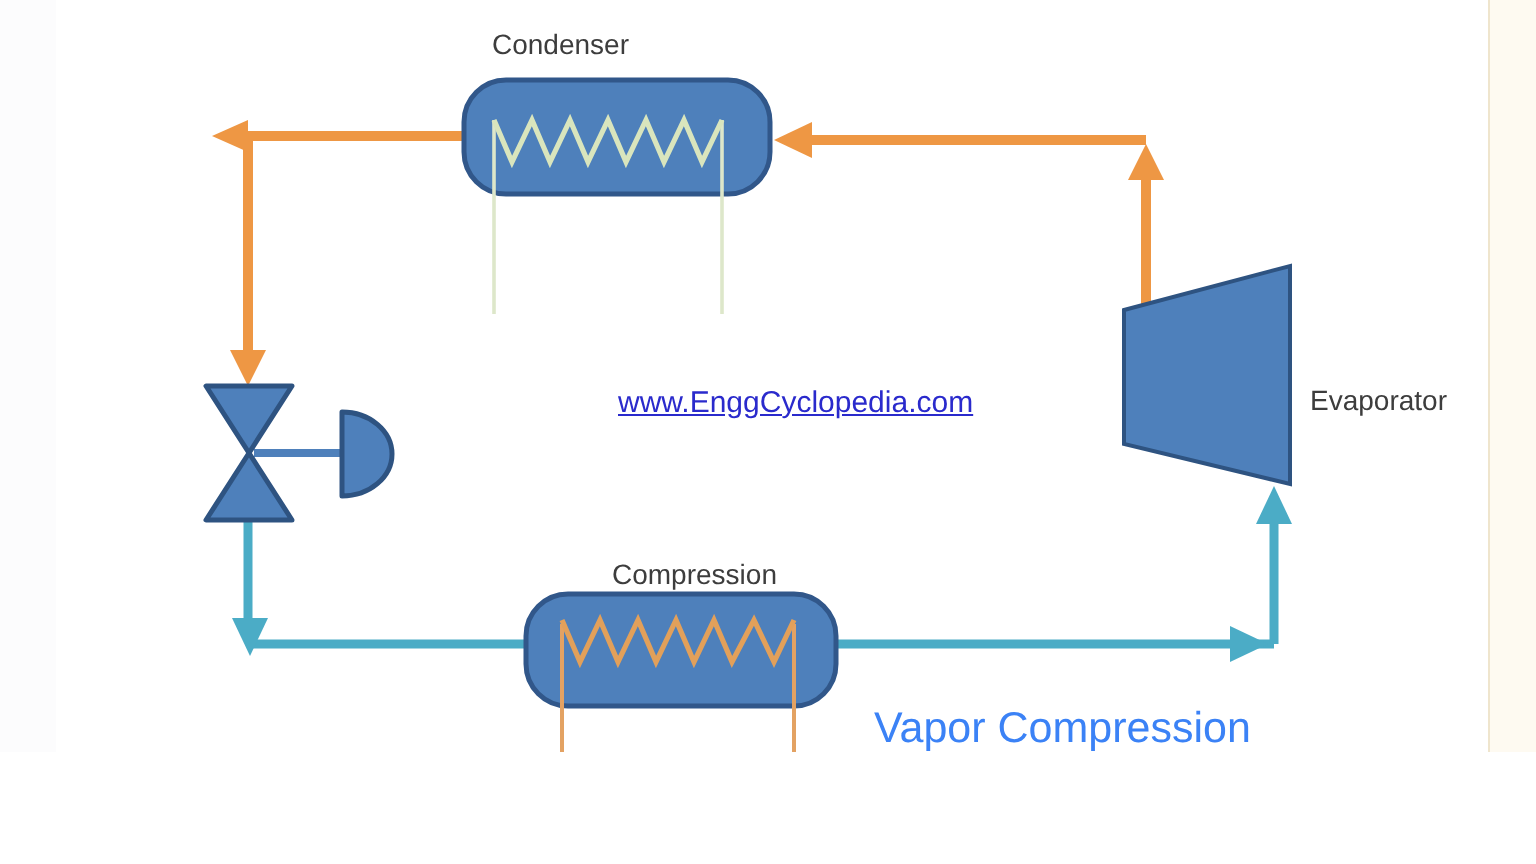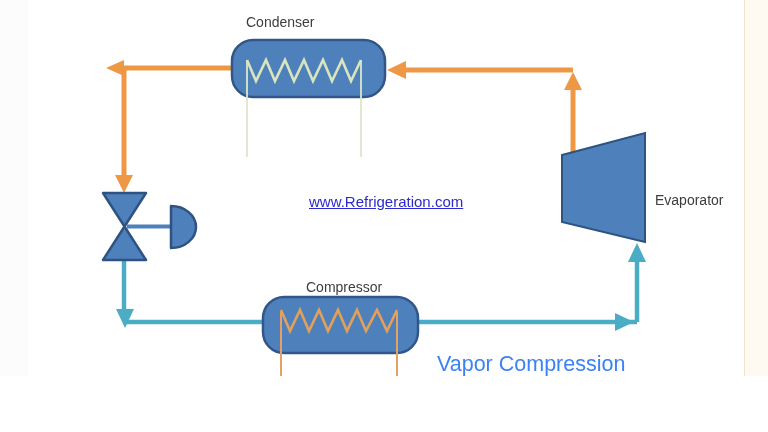--- a/index.html
+++ b/index.html
@@ -97,21 +97,21 @@
     <line x1="127" y1="226.5" x2="171" y2="226.5" stroke="#4E80BB" stroke-width="4"></line>
     <polygon points="103,193 146,193 124.5,226.5" fill="#4E80BB" stroke="#2E5381" stroke-width="2.5" stroke-linejoin="round"></polygon>
     <polygon points="103,260 146,260 124.5,226.5" fill="#4E80BB" stroke="#2E5381" stroke-width="2.5" stroke-linejoin="round"></polygon>
     <path d="M171,206 A 25 21 0 0 1 171,248 Z" fill="#4E80BB" stroke="#2E5381" stroke-width="2.5" stroke-linejoin="round"></path>
   </svg>
 
   <div class="lbl" style="left:246px; top:14px;">Condenser</div>
 
   <div class="lbl" style="left:655px; top:192px;">Evaporator</div>
 
-  <div class="lbl" style="left:306px; top:279px;">Compressor</div>
+  <div class="lbl" style="left:306px; top:279px;">Compression</div>
 
 
-  <a id="watermark-link">www.Refrigeration.com</a>
+  <a id="watermark-link">www.EnggCyclopedia.com</a>
 
   <div id="diagram-title">Vapor Compression
 Refrigeration Cycle</div>
 
 </div>
 
 </body></html>

